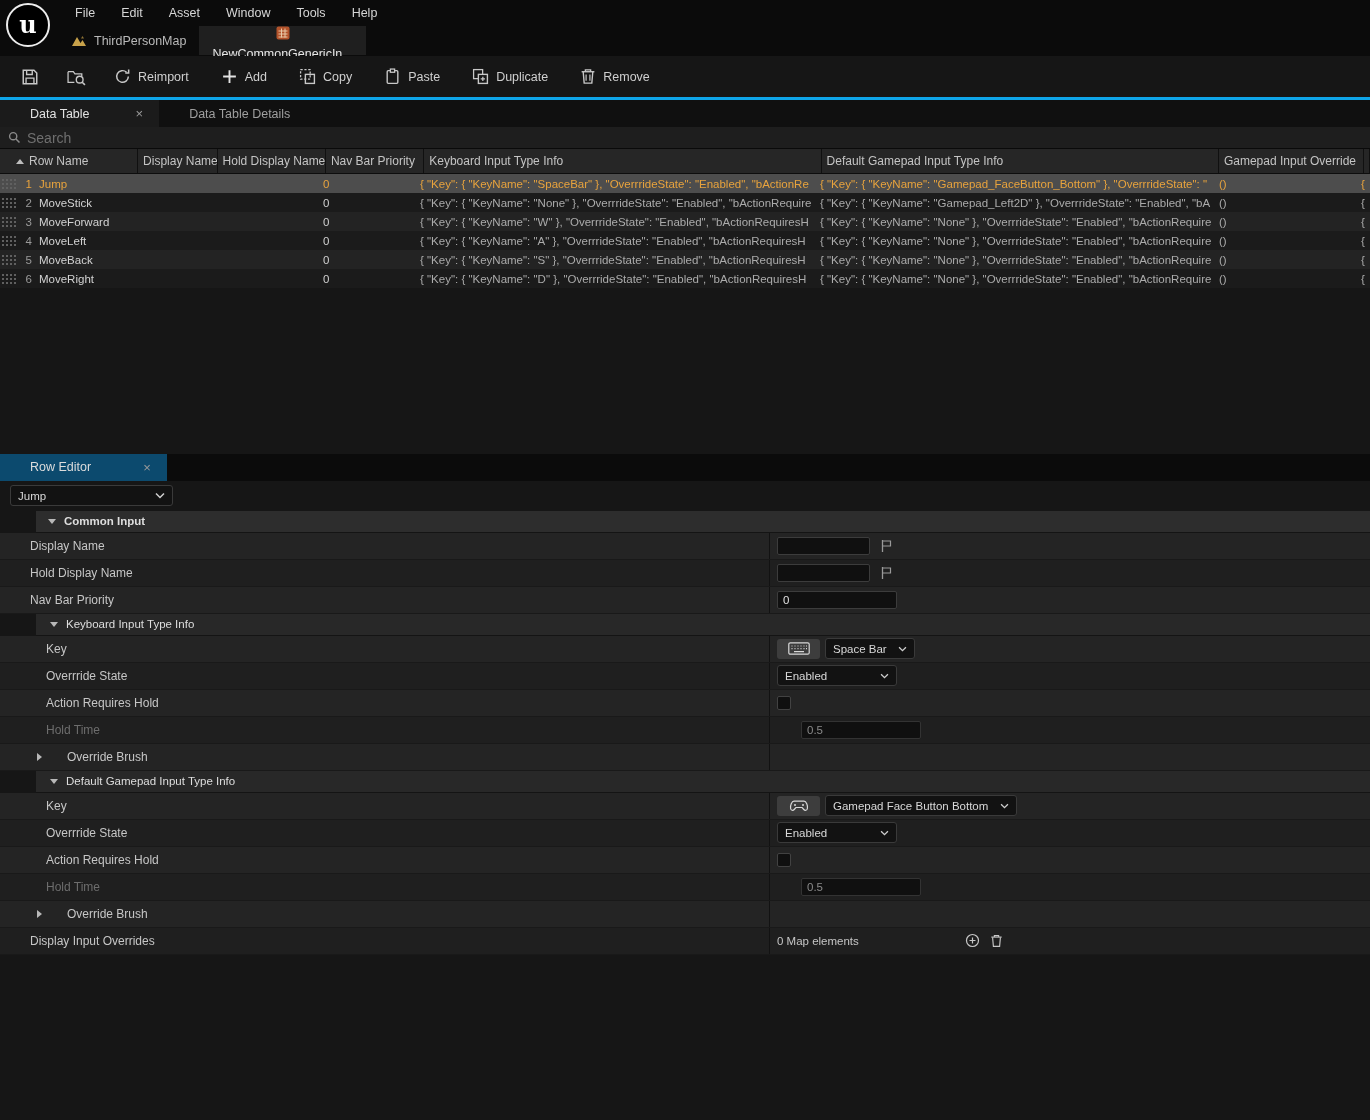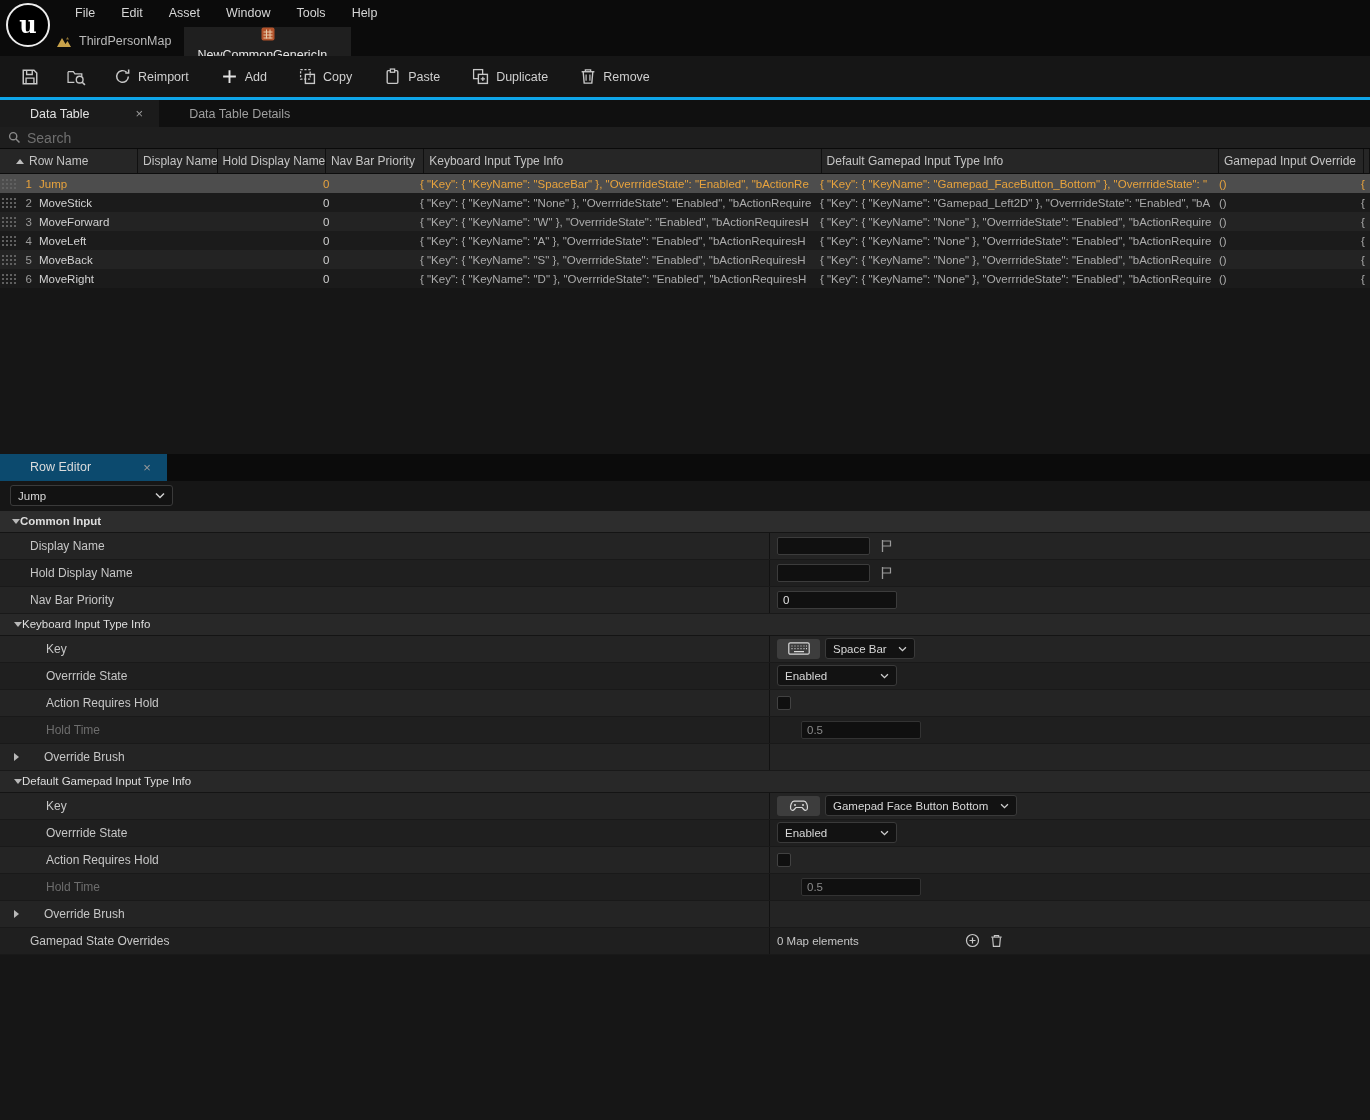--- a/index.html
+++ b/index.html
@@ -8,21 +8,21 @@
   .app { width:1370px; height:1120px; display:flex; flex-direction:column; position:relative; }
 
   
   .menubar { height:26px; background:#0b0b0b; display:flex; align-items:center; padding-left:62px; flex:0 0 auto; }
   .menu-item { padding:0 13px; height:26px; display:flex; align-items:center; color:#d6d6d6; font-size:12.5px; }
   .logo { position:absolute; top:3px; left:6px; width:44px; height:44px; border:2px solid #ededed; border-radius:50%;
           display:flex; align-items:center; justify-content:center; background:#000; z-index:5; }
   .logo span { font-size:24px; color:#fff; font-weight:bold; font-family:"DejaVu Serif", serif; line-height:1; }
 
   
-  .doctabs { height:30px; background:#0b0b0b; display:flex; align-items:center; padding-left:43px; flex:0 0 auto; }
+  .doctabs { height:30px; background:#0b0b0b; display:flex; align-items:flex-start; padding-left:58px; flex:0 0 auto; }
   .doctab { height:29px; display:flex; align-items:center; gap:7px; padding:0 13px; color:#b9b9b9; font-size:12.5px; }
   .doctab.active { background:#1f1f1f; color:#e6e6e6;flex-direction:column; }
   .doctab .close { color:#9a9a9a; font-size:14px; margin-left:2px; }
 
   
   .toolbar { height:44px; background:#161616; display:flex; align-items:center; padding:0 12px; flex:0 0 auto; border-bottom:3px solid #0ea5e9; }
   .tbtn { display:flex; align-items:center; gap:7px; padding:7px 9px; border-radius:3px; color:#cfcfcf; font-size:12.5px; margin-right:14px; white-space:nowrap; }
   .tbtn.iconobtn { margin-right:10px; }
 
   
@@ -66,32 +66,32 @@
   .re-body { flex:1 1 auto; background:#161616; display:flex; flex-direction:column; overflow:hidden; }
   .re-toolbar { height:30px; display:flex; align-items:center; padding:0 10px; flex:0 0 auto; }
 
   .combo { display:flex; align-items:center; justify-content:space-between; background:#121212; border:1px solid #3a3a3a;
            border-radius:3px; height:21px; padding:0 7px; color:#d8d8d8; font-size:11.5px; gap:6px; }
   .combo.jump { width:163px; }
   .combo.space { width:90px; }
   .combo.state { width:120px; }
   .combo.gfb { width:192px; }
 
-  .cat { height:22px; display:flex; align-items:center; gap:0; padding-left:12px; font-size:11.5px; color:#dedede;
-         border-bottom:1px solid #141414; flex:0 0 auto; }
+  .cat { height:22px; display:flex; align-items:center; gap:8px; padding-left:12px; font-size:11.5px; color:#dedede;
+         border-bottom:1px solid #141414; flex:0 0 auto;margin-left:36px; }
   .cat.main { background:#2d2d2d; font-weight:bold; }
   .cat.sub { background:#282828; padding-left:14px; }
   .tri-d { width:0; height:0; border-left:4px solid transparent; border-right:4px solid transparent; border-top:5px solid #b8b8b8; }
   .tri-r { width:0; height:0; border-top:4px solid transparent; border-bottom:4px solid transparent; border-left:5px solid #b8b8b8; }
 
   .prow { height:27px; display:flex; align-items:stretch; border-bottom:1px solid #191919; flex:0 0 auto; }
   .prow.a { background:#242424; } .prow.b { background:#1f1f1f; }
   .plabel { width:770px; display:flex; align-items:center; gap:9px; padding-left:30px; font-size:12px; color:#c6c6c6; border-right:1px solid #121212; }
   .plabel.indent { padding-left:46px; }
-  .plabel.brush { padding-left:14px;gap:25px; }
+  .plabel.brush { padding-left:37px;gap:25px; }
   .pvalue { flex:1; display:flex; align-items:center; gap:10px; padding-left:7px; }
   .prow.disabled .plabel { color:#6d6d6d; }
   .prow.disabled .tfield { color:#8a8a8a; border-color:#333;margin-left:24px; }
 
   .tfield { width:93px; height:18px; background:#101010; border:1px solid #3c3c3c; border-radius:2px;
             color:#e0e0e0; font-size:11.5px; padding:0 5px; outline:none; font-family:inherit; }
   .tfield.w120 { width:120px; }
 
   .chip { width:43px; height:20px; background:#3d3d3d; border-radius:3px; display:flex; align-items:center; justify-content:center; margin-right:-5px; }
   .cb { appearance:none; -webkit-appearance:none; width:14px; height:14px; background:#101010; border:1px solid #424242; border-radius:2px; }
@@ -507,21 +507,21 @@
     </div>
     <div class="prow a">
       <div class="plabel brush">
         <span class="tri-r"></span>
         <span>Override Brush</span>
       </div>
       <div class="pvalue"></div>
     </div>
 
     <div class="prow b">
-      <div class="plabel">Gamepad State Overrides</div>
+      <div class="plabel">Display Input Overrides</div>
       <div class="pvalue">
         <span class="mapval">0 Map elements</span>
         <div class="mapicons">
           <span>
             <svg width="15" height="15" viewBox="0 0 15 15">
                 <circle cx="7.5" cy="7.5" r="6" fill="none" stroke="#c8c8c8" stroke-width="1.2"></circle>
                 <path d="M7.5 4.5v6M4.5 7.5h6" stroke="#c8c8c8" stroke-width="1.2"></path>
               </svg>
           </span>
           <span>

